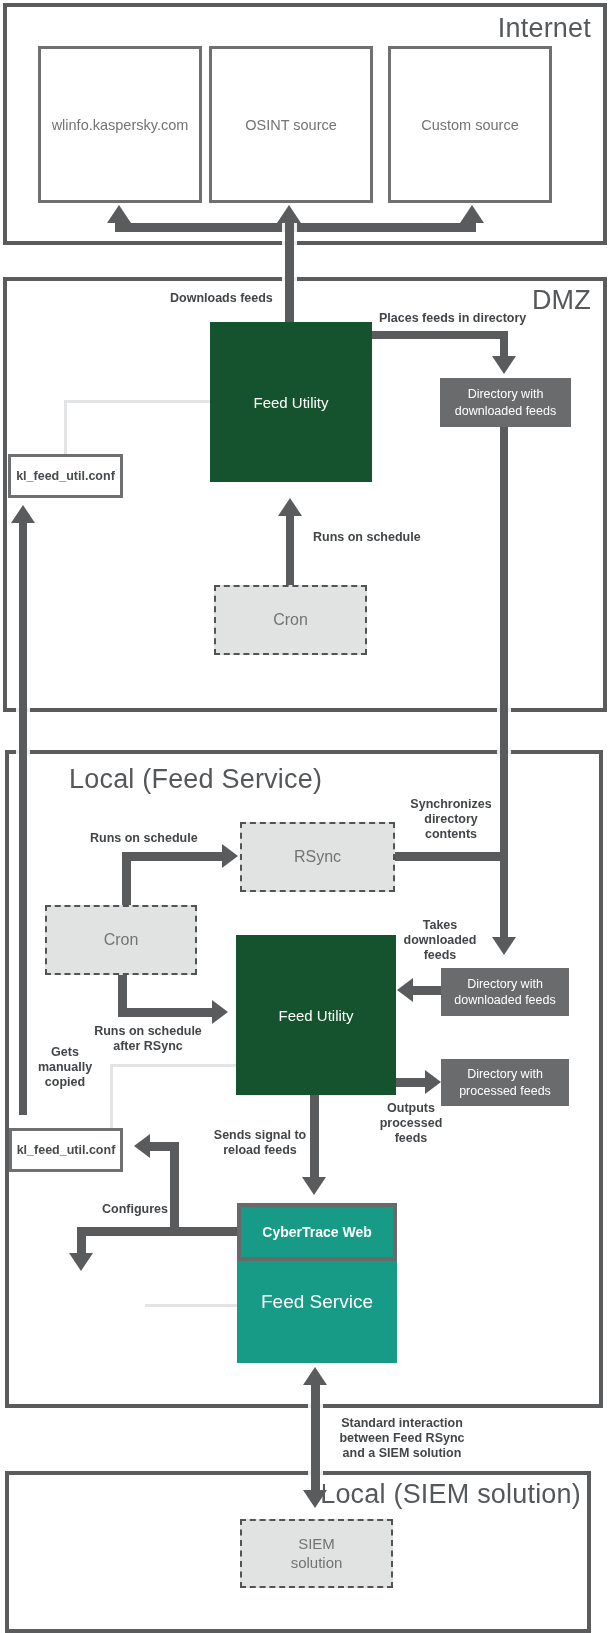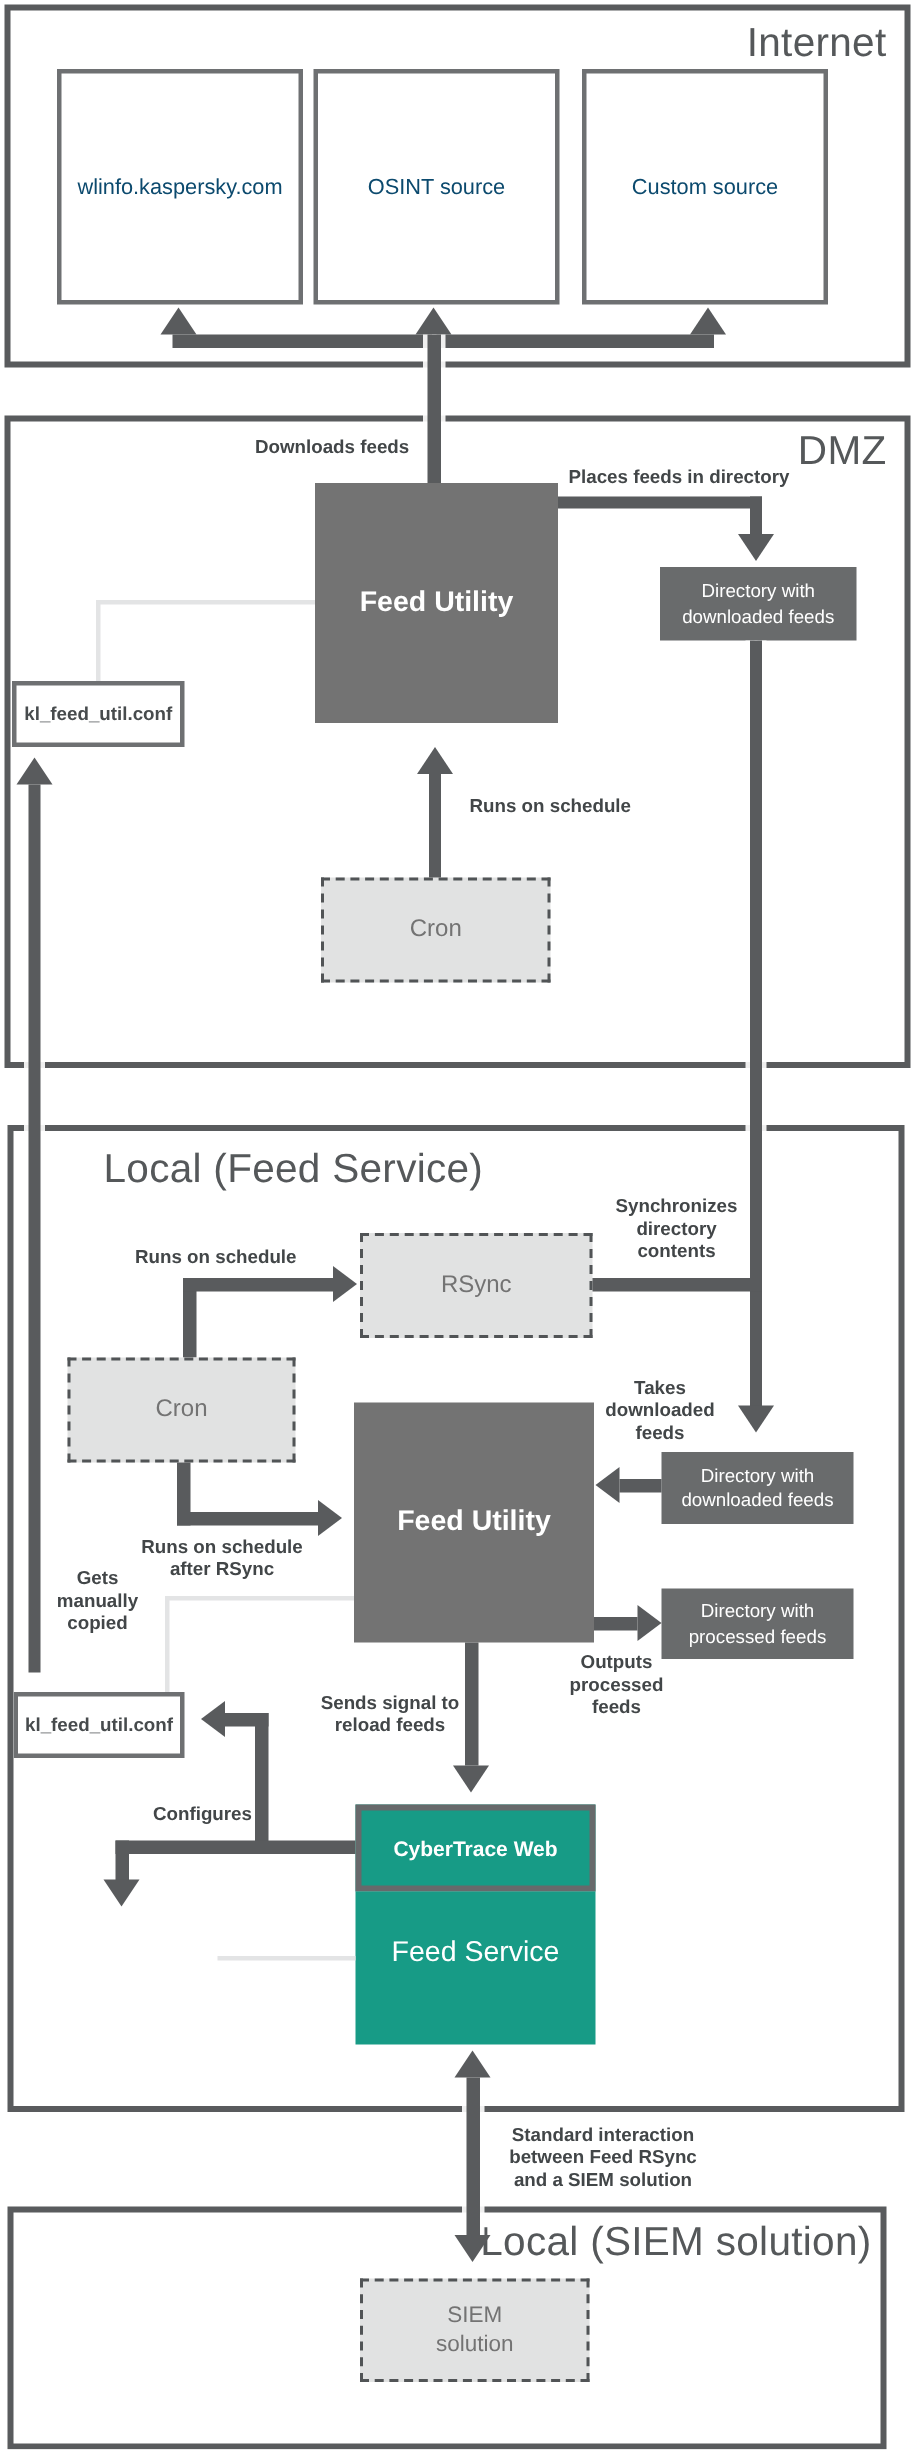--- a/index.html
+++ b/index.html
@@ -7,22 +7,22 @@
     position:relative;width:610px;height:1633px;margin:0 auto;
     background:#fff;overflow:hidden;
     font-family:"Liberation Sans",sans-serif;
     -webkit-font-smoothing:antialiased;
   }
   
   .zone{position:absolute;border:4px solid #595b5d;box-sizing:border-box;background:transparent;}
   .zone-title{position:absolute;color:#55585a;font-size:27px;font-weight:400;letter-spacing:.2px;white-space:nowrap;}
   
   .node{position:absolute;box-sizing:border-box;display:flex;align-items:center;justify-content:center;text-align:center;}
-  .srcbox{background:#fff;border:3px solid #6e7072;color:#0c4a6e;font-size:14.5px;}
-  .teal{background:#737373;color:#fff;font-size:19px;font-weight:700;}
+  .srcbox{background:#fff;border:3px solid #6e7072;color:#737373;font-size:14.5px;}
+  .teal{background:#14532d;color:#fff;font-size:15px;font-weight:400;}
   .dirbox{background:#696b6c;color:#fff;font-size:12.5px;line-height:1.3;padding:2px;}
   .confbox{background:#fff;border:3px solid #6e7072;color:#474b4d;font-size:12.5px;font-weight:700;}
   .dashbox{background:#e1e2e2;border:2px dashed #515456;color:#737373;font-size:16px;line-height:1.25;white-space:pre-line;}
   .ctw{background:#179b86;border:4px solid #67696b;color:#fff;font-size:14px;font-weight:700;}
   .fsvc{background:#179b86;color:#fff;font-size:19px;font-weight:400;align-items:flex-start;padding-top:30px;}
   
   .ln{position:absolute;background:#595b5d;}
   .halo{box-shadow:3px 0 0 0 rgba(255,255,255,.9),-3px 0 0 0 rgba(255,255,255,.9);}
   .lt{position:absolute;background:#e3e4e5;}
   

